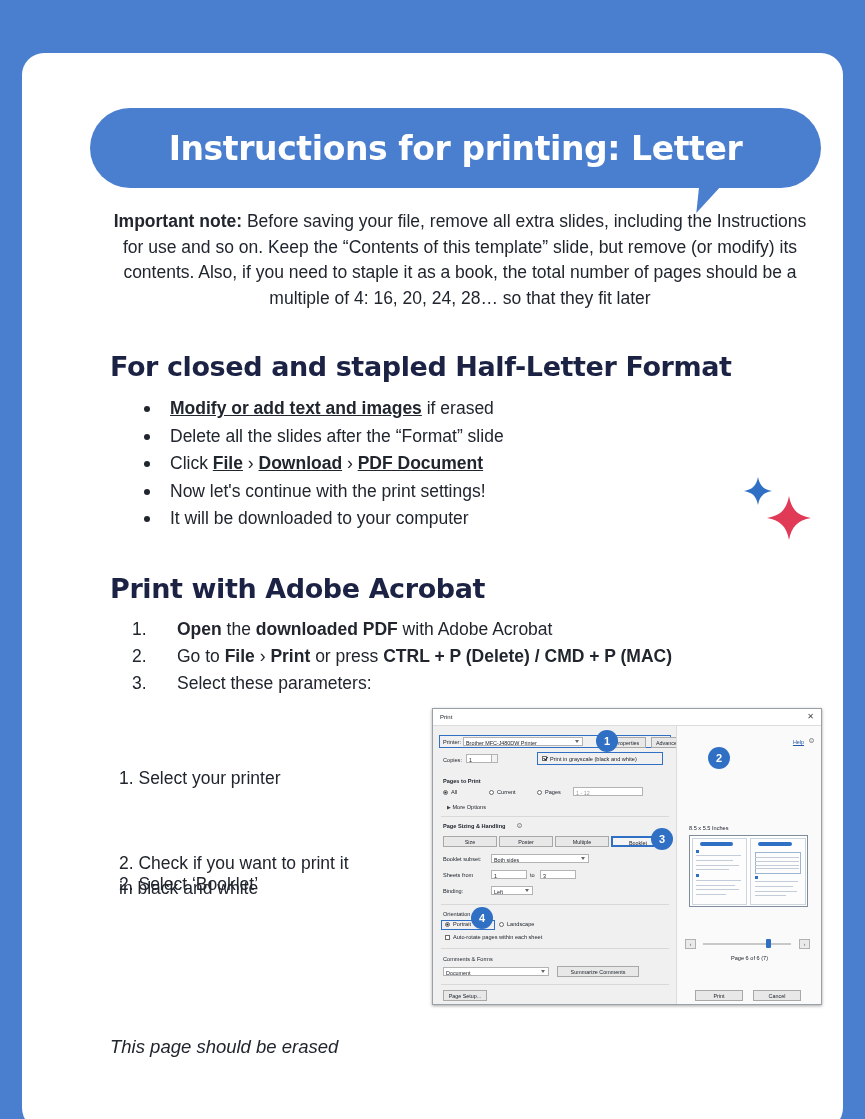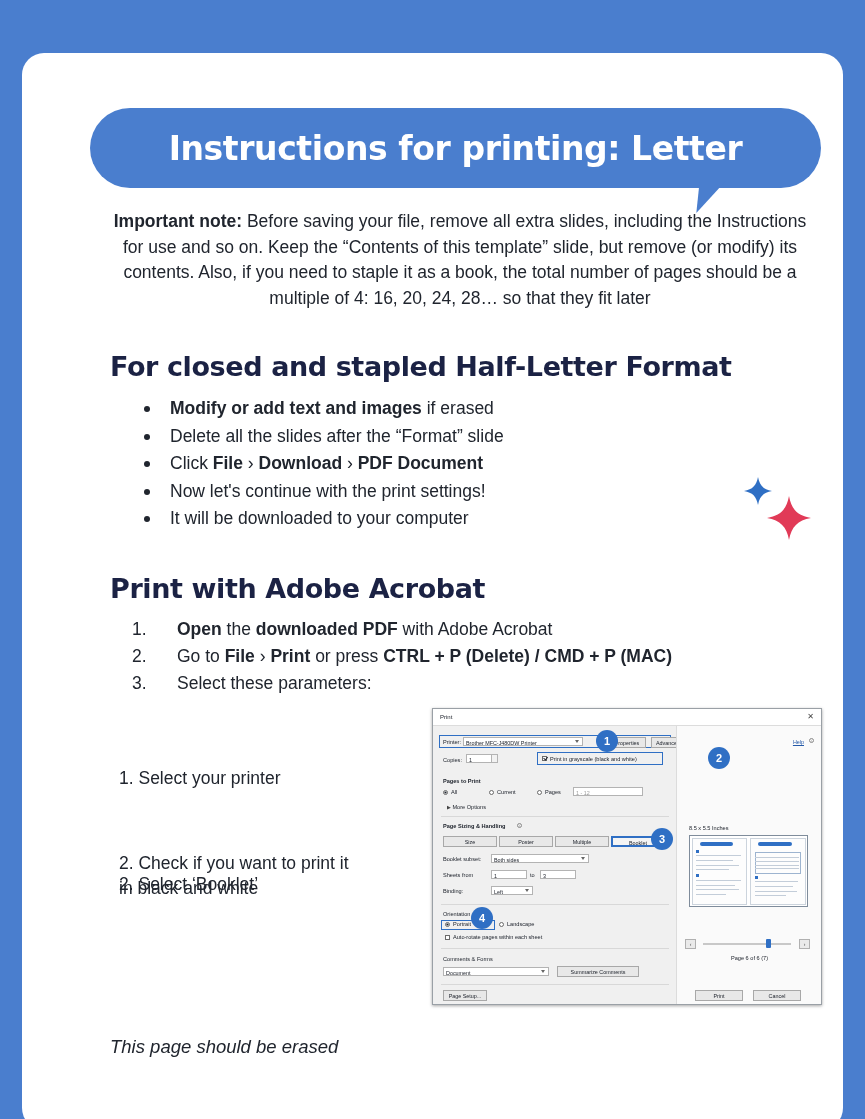--- a/index.html
+++ b/index.html
@@ -105,21 +105,21 @@
   }
   .bullet-list li .dot {
     position: absolute;
     left: 12px;
     top: 11px;
     width: 6px;
     height: 6px;
     border-radius: 50%;
     background: #20252e;
   }
-  .bullet-list li b { font-weight: bold; }
+  .bullet-list li b { font-weight: bold; text-decoration: underline; }
 
   
   .num-list {
     position: absolute;
     left: 110px;
     top: 563px;
     margin: 0;
     padding: 0;
     list-style: none;
   }

